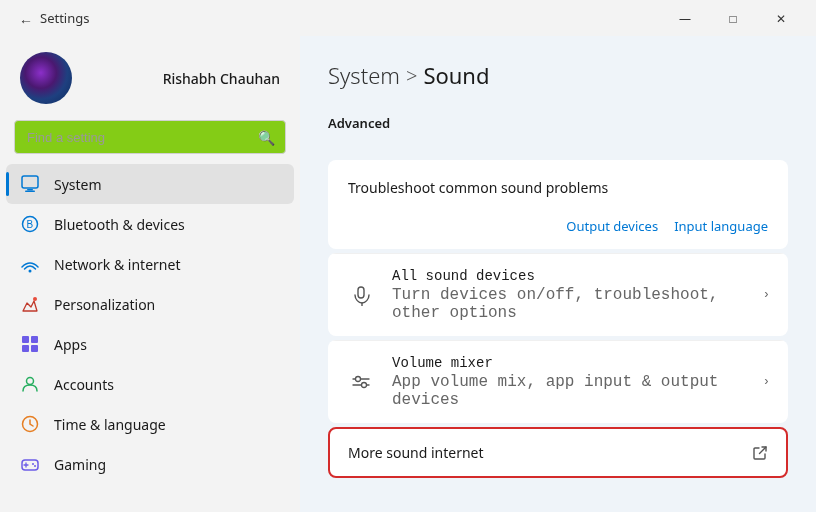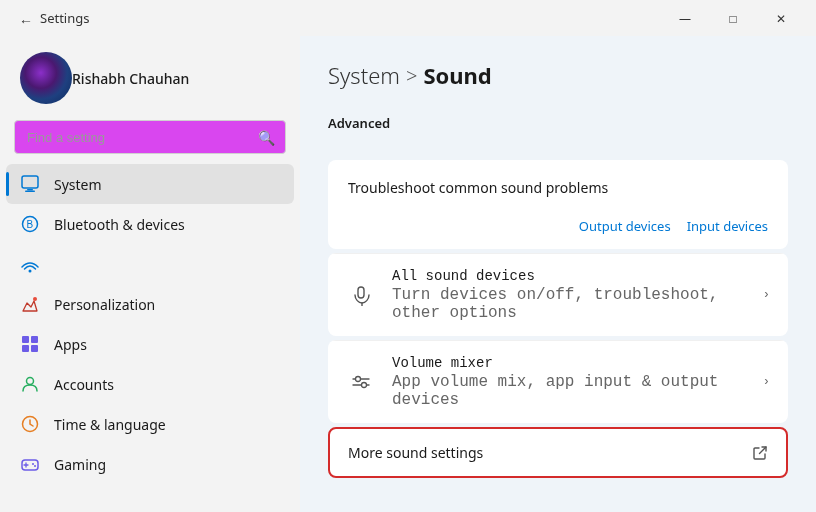--- a/index.html
+++ b/index.html
@@ -72,20 +72,21 @@
       flex-shrink: 0;
       overflow: hidden;
       padding-bottom: 8px;
     }
 
     .user-section {
       display: flex;
       align-items: center;
       padding: 16px 20px 12px 20px;
       gap: 0;
+      justify-content: space-between;
     }
     .avatar {
       width: 52px;
       height: 52px;
       border-radius: 50%;
       background: linear-gradient(135deg, #6a0572 0%, #3a1f5d 40%, #1a3a6a 70%, #2d6a9f 100%);
       flex-shrink: 0;
       overflow: hidden;
       display: flex;
       align-items: center;
@@ -106,21 +107,21 @@
       margin: 4px 14px 8px 14px;
       position: relative;
     }
     .search-input {
       width: 100%;
       height: 34px;
       border: 1px solid #d0d0d0;
       border-radius: 4px;
       padding: 0 34px 0 12px;
       font-size: 13px;
-      background: #d946ef;
+      background: #84cc16;
       color: #333;
       outline: none;
     }
     .search-input::placeholder { color: #999; }
     .search-icon {
       position: absolute;
       right: 10px;
       top: 50%;
       transform: translateY(-50%);
       color: #666;
@@ -197,21 +198,21 @@
       font-weight: 300;
       color: #333;
     }
     .breadcrumb-sep {
       font-size: 20px;
       color: #555;
       font-weight: 300;
     }
     .breadcrumb-sound {
       font-size: 22px;
-      font-weight: 700;
+      font-weight: 400;
       color: #1a1a1a;
     }
 
     .section-title {
       font-size: 13px;
       font-weight: 600;
       color: #1a1a1a;
       margin-bottom: 8px;
     }
 
@@ -357,20 +358,21 @@
       </div>
 
       <div class="nav-item">
         <div class="nav-icon icon-network">
           <svg width="18" height="18" viewBox="0 0 18 18" fill="none">
             <path d="M1 12 Q9 4 17 12" stroke="#0078d4" stroke-width="1.5" fill="none" stroke-linecap="round"></path>
             <path d="M3.5 14 Q9 8 14.5 14" stroke="#0078d4" stroke-width="1.5" fill="none" stroke-linecap="round"></path>
             <circle cx="9" cy="16" r="1.5" fill="#0078d4"></circle>
           </svg>
         </div>
+        <span>Network &amp; internet</span>
       </div>
 
       <div class="nav-item">
         <div class="nav-icon icon-personalization">
           <svg width="18" height="18" viewBox="0 0 18 18" fill="none">
             <path d="M2 16 L6 8 L10 12 L13 6 L16 16Z" stroke="#c0392b" stroke-width="1.3" fill="none" stroke-linejoin="round"></path>
             <circle cx="14" cy="4" r="2" fill="#e74c3c"></circle>
           </svg>
         </div>
         <span>Personalization</span>
@@ -430,21 +432,21 @@
       <span class="breadcrumb-sep">&gt;</span>
       <span class="breadcrumb-sound">Sound</span>
     </div>
 
     <div class="section-title">Advanced</div>
 
     <div class="card troubleshoot-card">
       <div class="troubleshoot-title">Troubleshoot common sound problems</div>
       <div class="troubleshoot-links">
         <a class="troubleshoot-link">Output devices</a>
-        <a class="troubleshoot-link">Input devices</a>
+        <a class="troubleshoot-link">Input language</a>
       </div>
     </div>
 
     <div class="card">
       <div class="list-item">
         <div class="list-item-icon">
           <svg width="22" height="22" viewBox="0 0 22 22" fill="none">
             <rect x="7" y="3" width="6" height="11" rx="3" stroke="#555" stroke-width="1.4" fill="none"></rect>
             <path d="M4 11 C4 15.4 7.6 19 11 19 C14.4 19 18 15.4 18 11" stroke="#555" stroke-width="1.4" fill="none" stroke-linecap="round"></path>
             <path d="M11 19 L11 22" stroke="#555" stroke-width="1.4" stroke-linecap="round"></path>
@@ -470,21 +472,21 @@
         </div>
         <div class="list-item-text">
           <div class="list-item-title">Volume mixer</div>
           <div class="list-item-subtitle">App volume mix, app input &amp; output devices</div>
         </div>
         <div class="list-item-chevron">›</div>
       </div>
     </div>
 
     <div class="more-sound-card">
-      <span class="more-sound-title">More sound settings</span>
+      <span class="more-sound-title">More sound internet</span>
       <span class="external-icon">
         <svg width="16" height="16" viewBox="0 0 16 16" fill="none">
           <path d="M7 3H3C2.4 3 2 3.4 2 4V13C2 13.6 2.4 14 3 14H12C12.6 14 13 13.6 13 13V9" stroke="#555" stroke-width="1.4" stroke-linecap="round"></path>
           <path d="M10 2H14V6" stroke="#555" stroke-width="1.4" stroke-linecap="round" stroke-linejoin="round"></path>
           <path d="M7.5 8.5 L14 2" stroke="#555" stroke-width="1.4" stroke-linecap="round"></path>
         </svg>
       </span>
     </div>
 
   </div>

